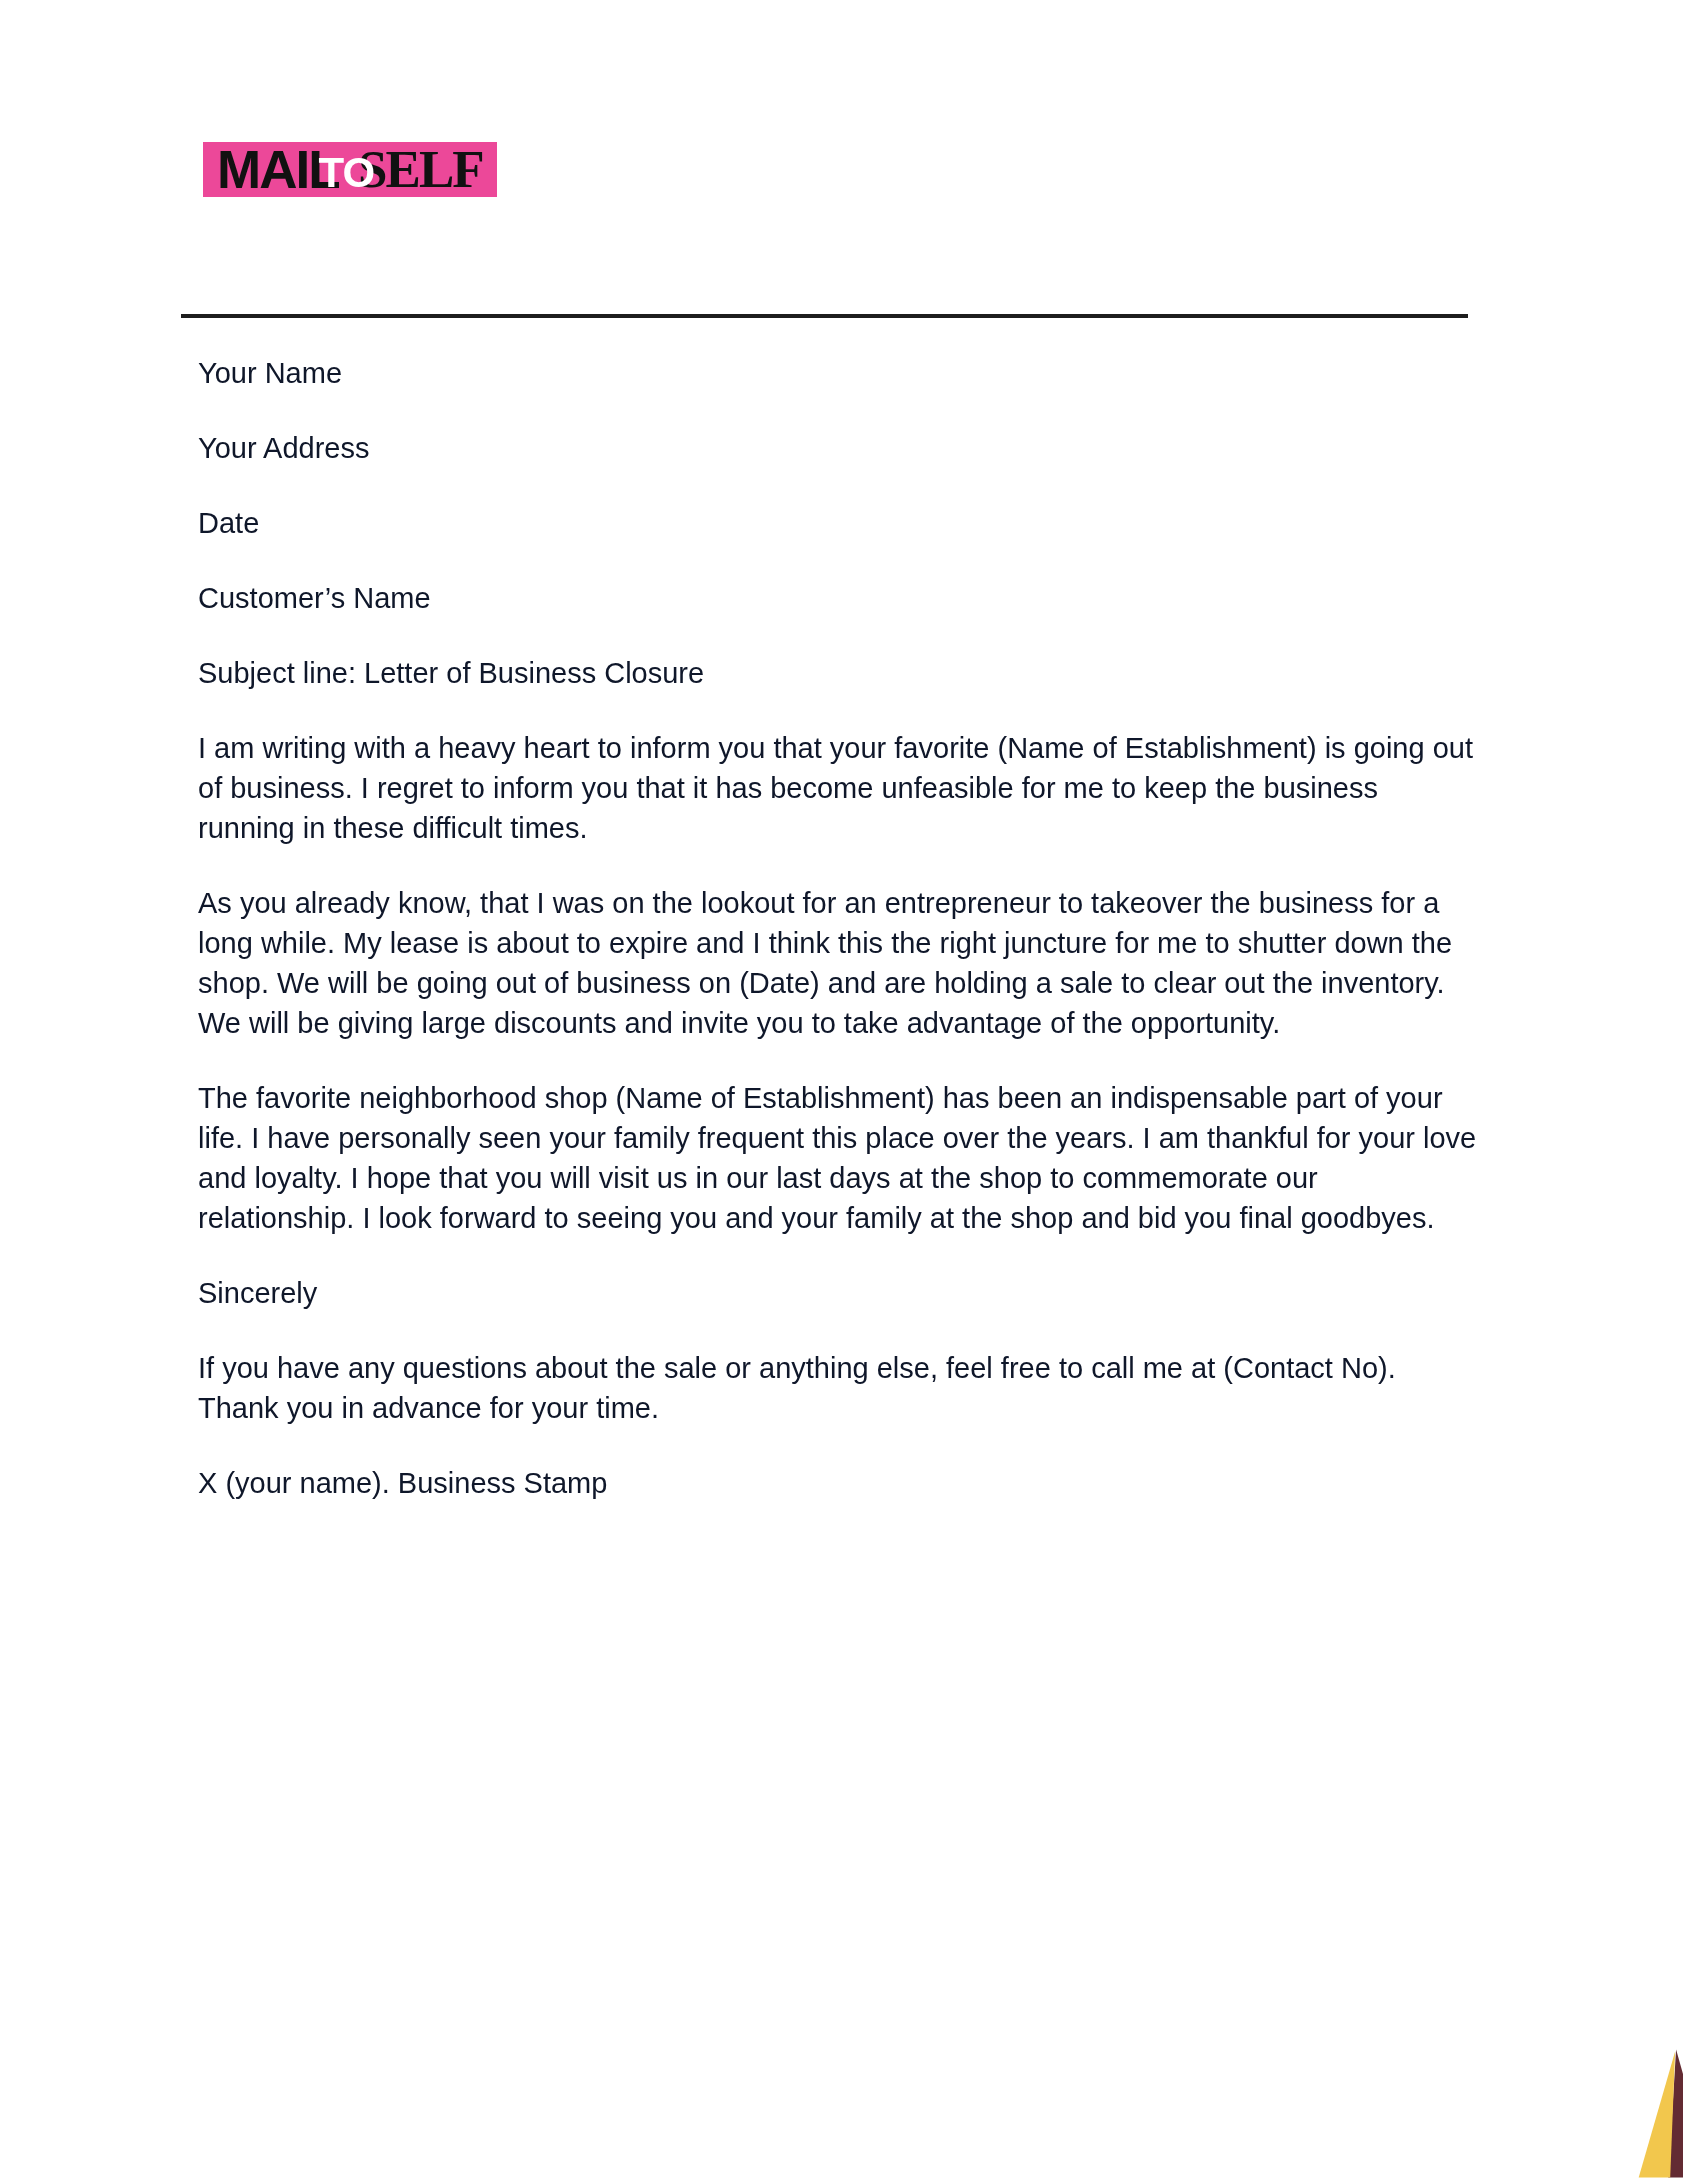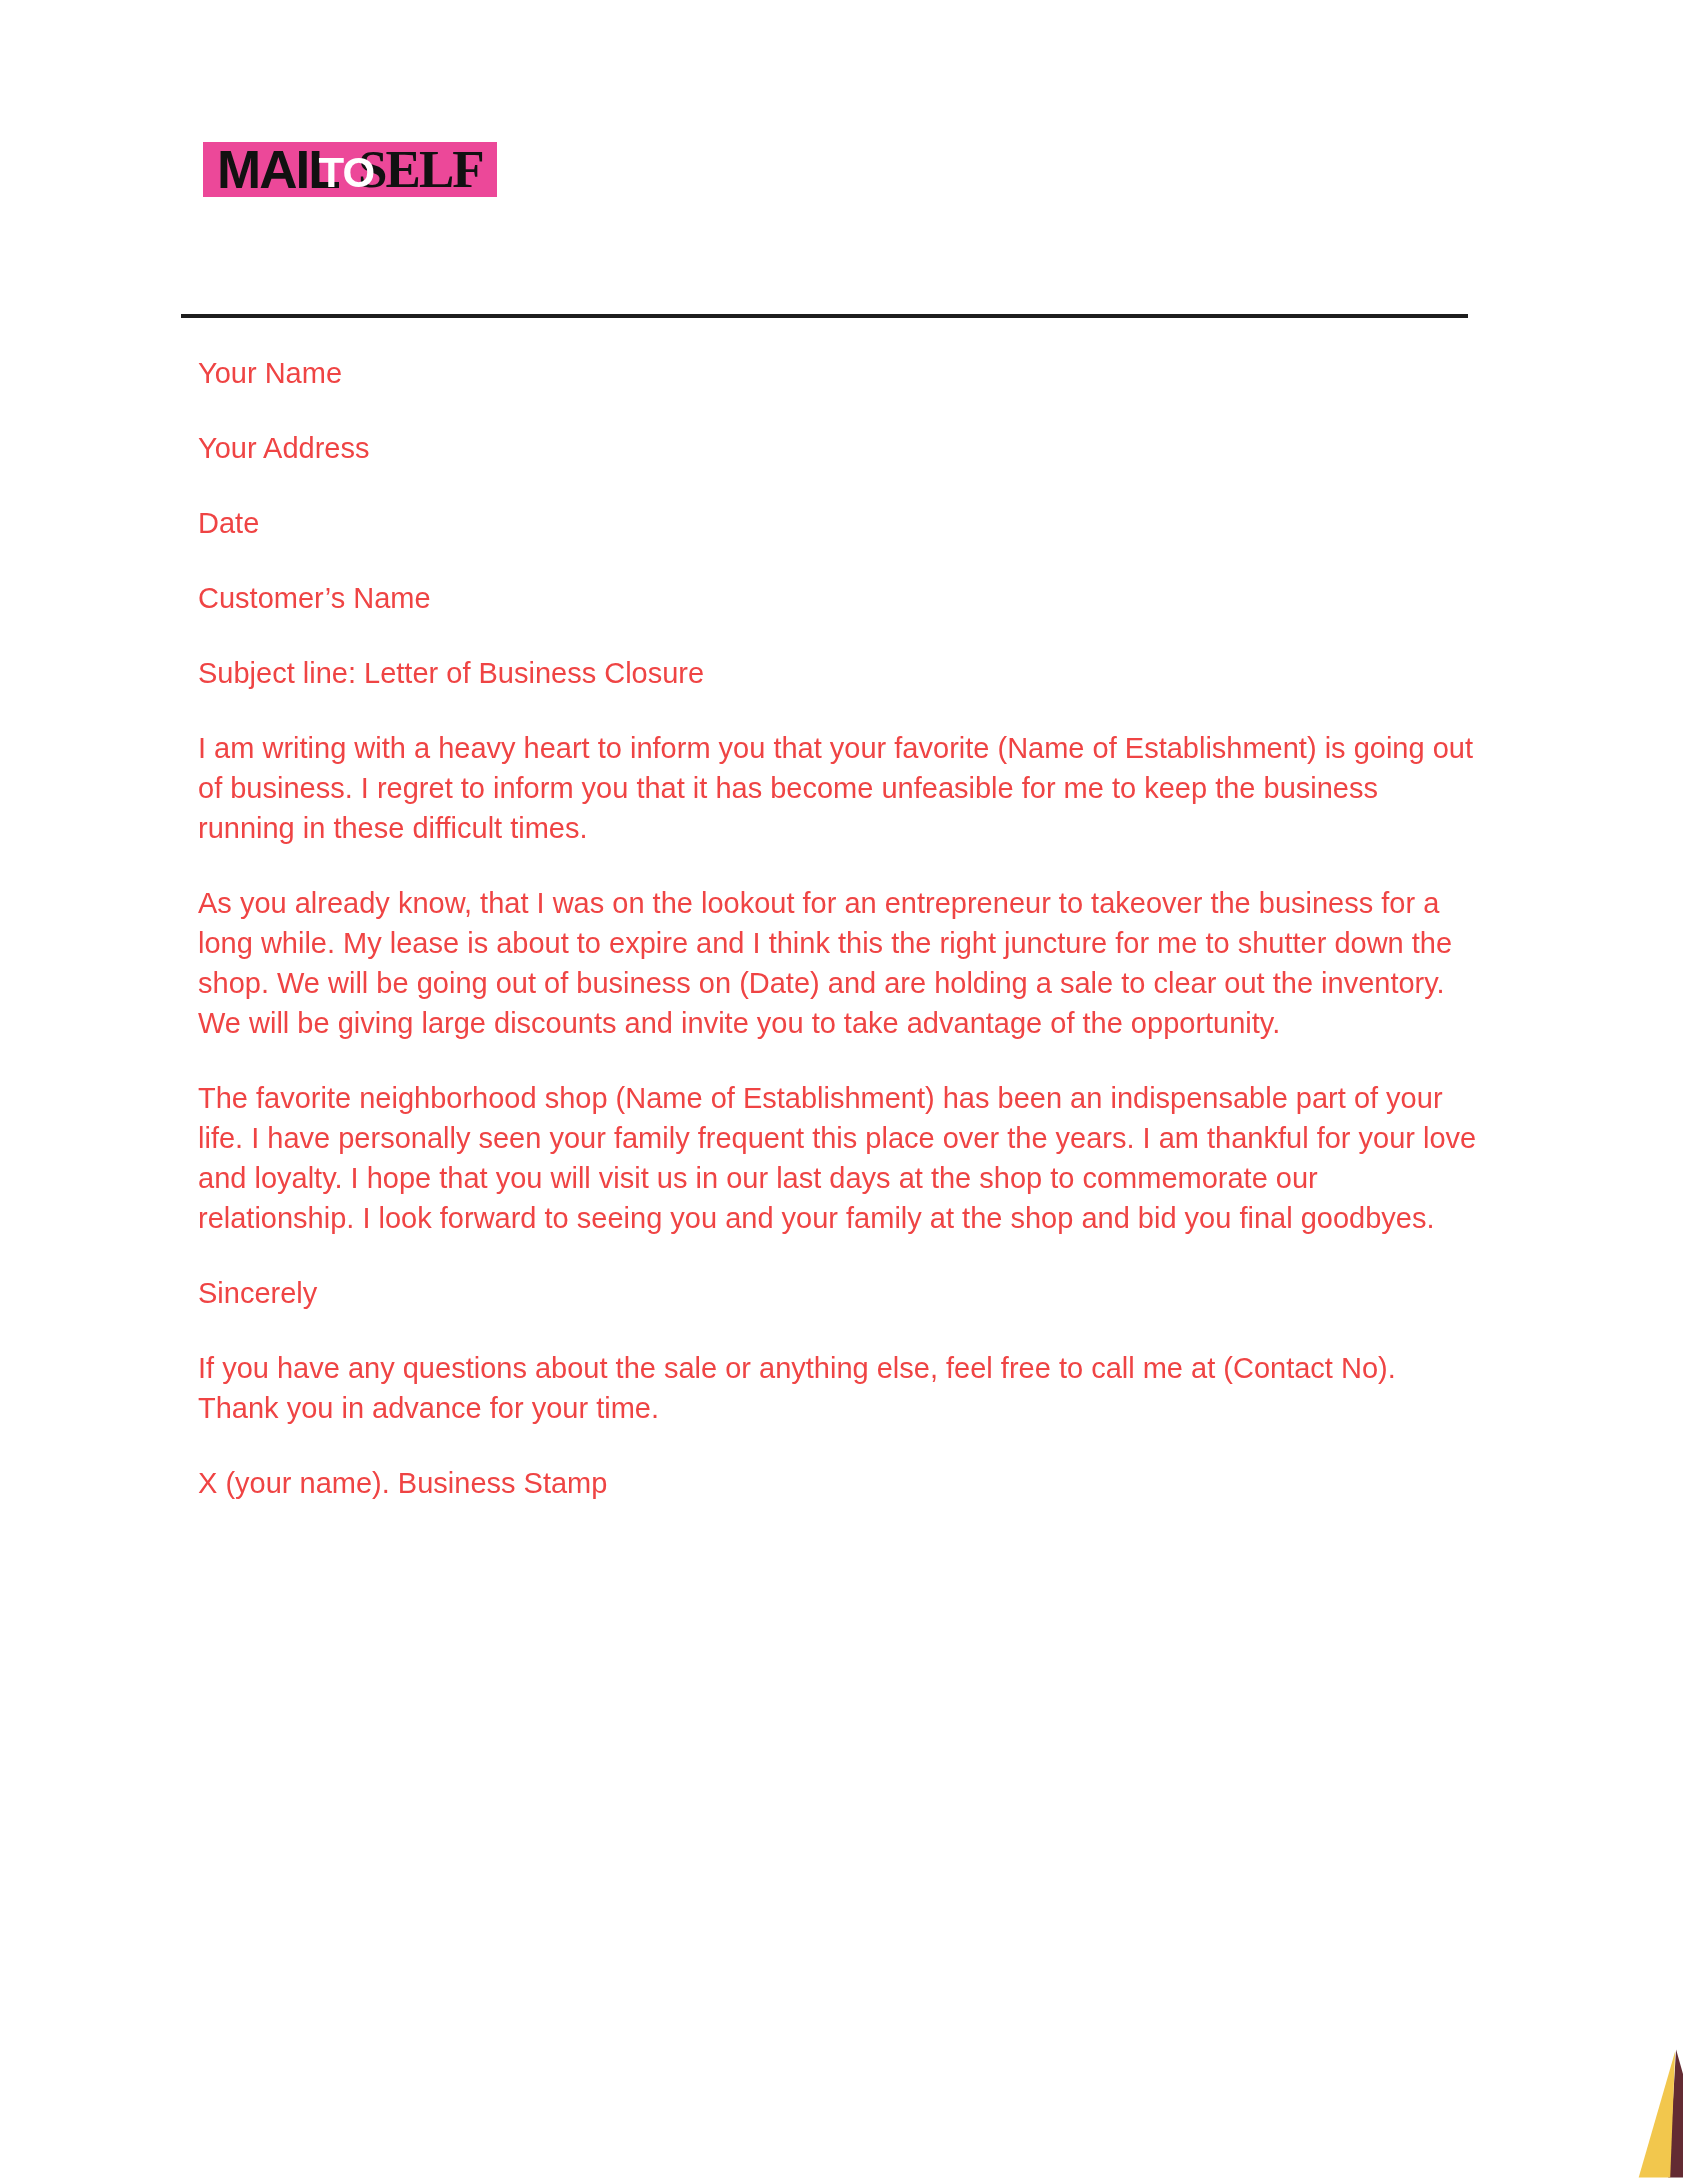--- a/index.html
+++ b/index.html
@@ -59,21 +59,21 @@
   }
 
   
   .letter {
     position: absolute;
     left: 198px;
     top: 353px;
     width: 1282px;
     font-size: 29px;
     line-height: 40px;
-    color: #ef4444;
+    color: #0f172a;
   }
   .letter p { margin: 0 0 35px 0; }
 
   
   .corner {
     position: absolute;
     right: 0;
     bottom: 0;
     display: block;
   }

